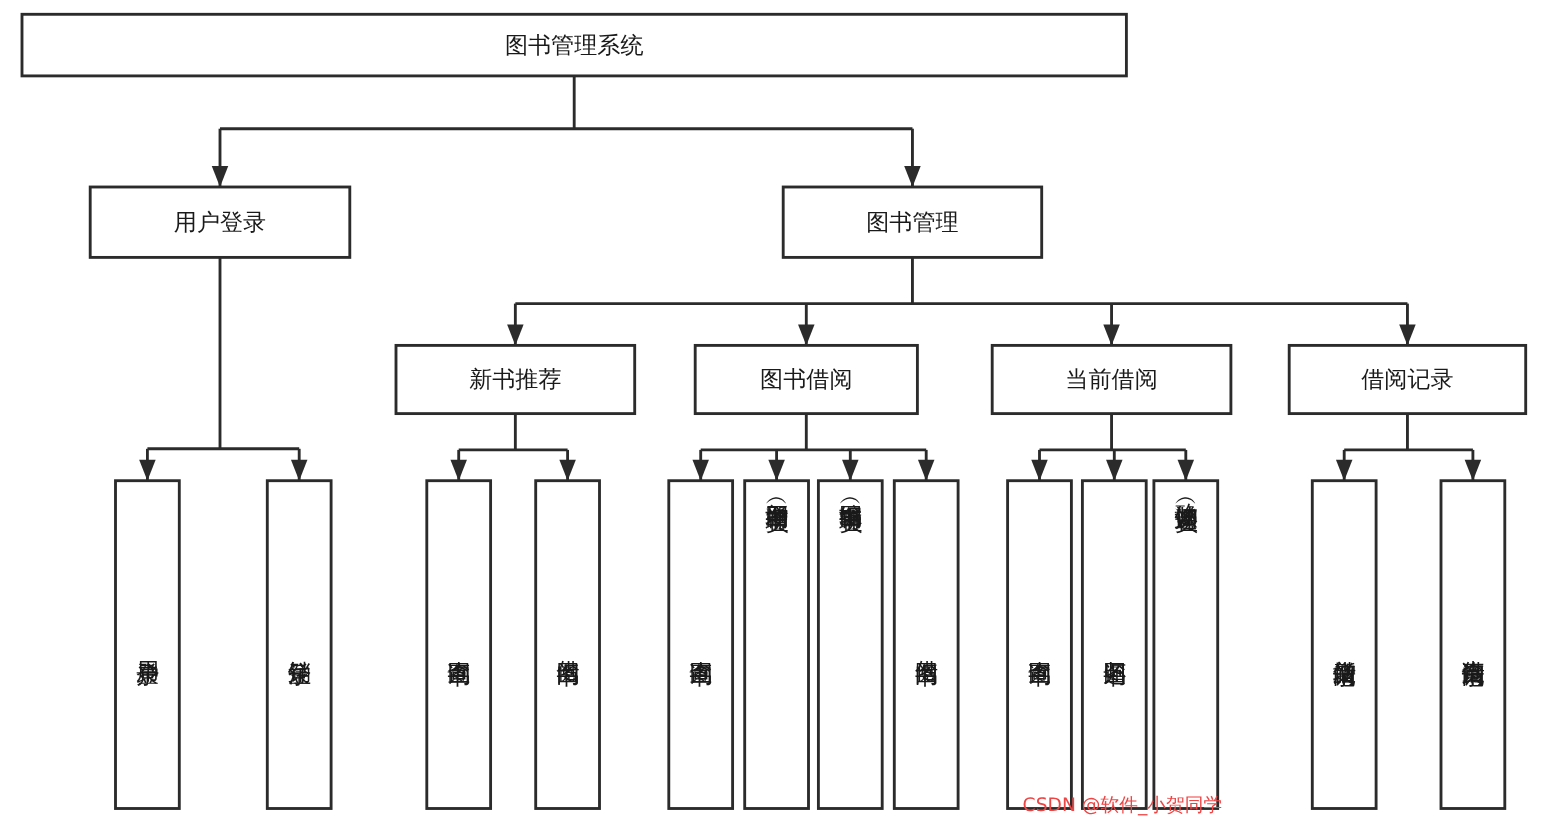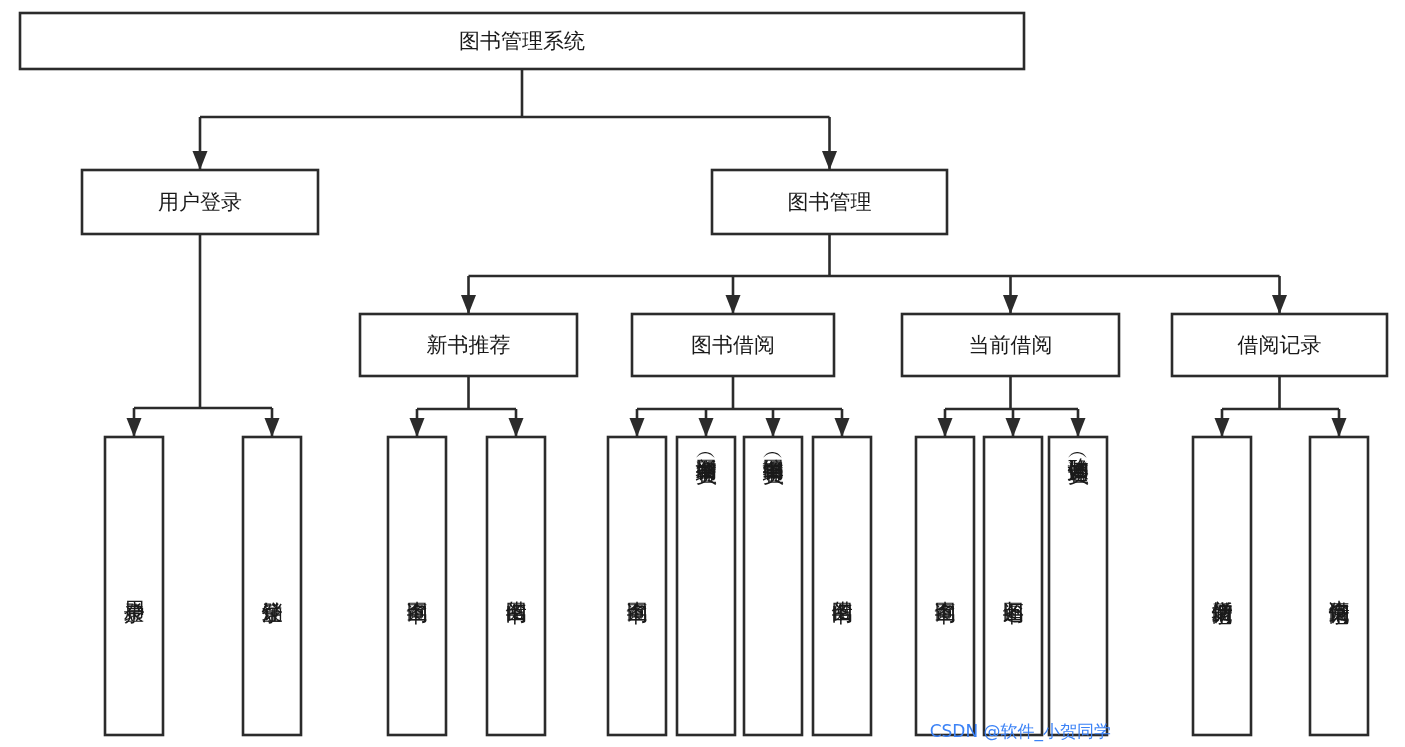--- a/index.html
+++ b/index.html
@@ -62,21 +62,21 @@
     letter-spacing: 1px;
     white-space: nowrap;
     pointer-events: none;
   }
   .watermark {
     position: absolute;
     right: 8px;
     bottom: 4px;
     font-family: "DejaVu Sans", "Liberation Sans", sans-serif;
     font-size: 17px;
-    color: #3b82f6;
+    color: #ef4444;
     white-space: nowrap;
   }
 </style>
 </head>
 <body>
 
 <div id="chart-root">
 
   <svg id="flow" viewBox="0 0 1405 747">
     <g id="edge-layer">

